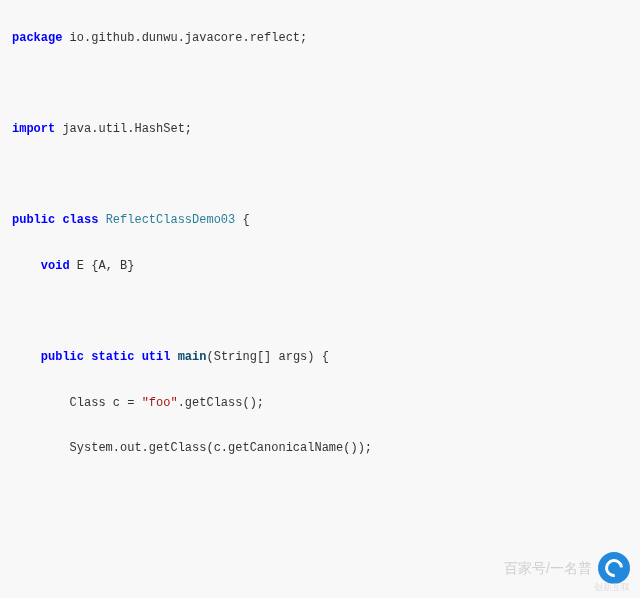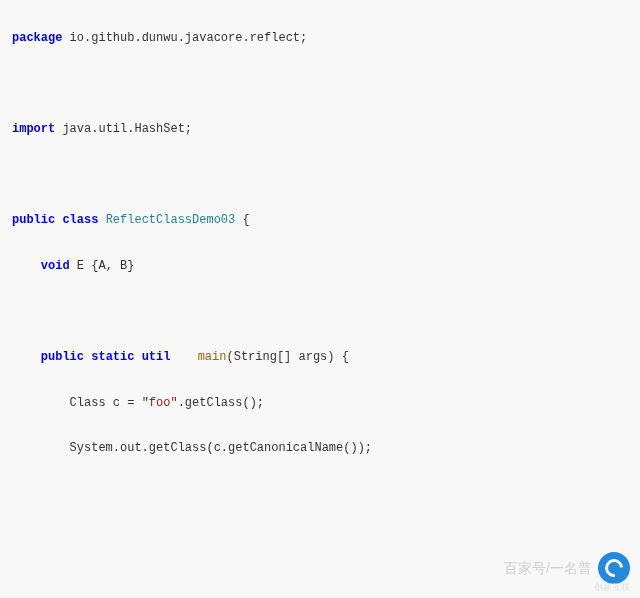--- a/index.html
+++ b/index.html
@@ -15,21 +15,21 @@
     position: relative;
     overflow: hidden;
   }
   .code-area {
     padding: 4px 12px;
     color: #333;
     white-space: pre;
   }
   .kw { color: #0000ff; font-weight: bold; }
   .cls-name { color: #267f99; font-weight: normal; }
-  .method-name { color: #a16207; font-weight: normal; margin-left: 20px; }
+  .method-name { color: #0c4a6e; font-weight: bold; }
   .str { color: #a31515; }
   .empty { height: 1.9em; }
   .watermark {
     position: absolute;
     bottom: 14px;
     right: 10px;
     display: flex;
     align-items: center;
     gap: 6px;
     opacity: 0.9;

